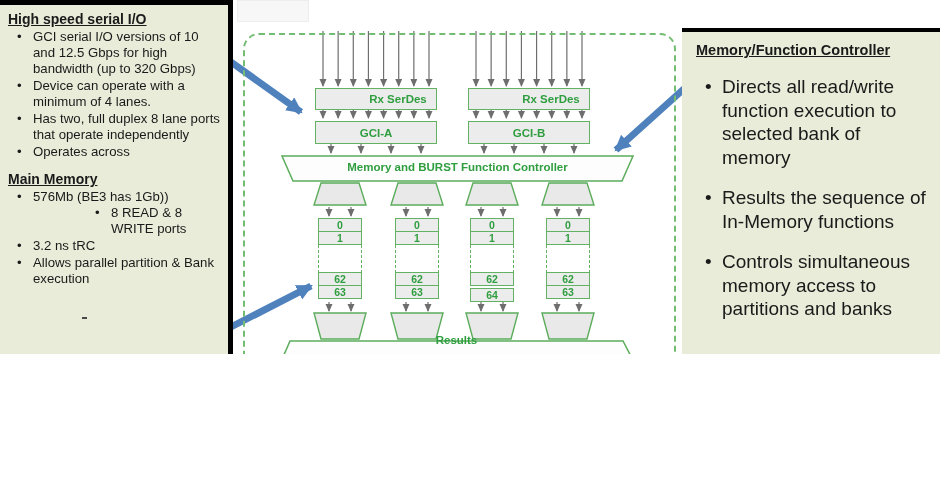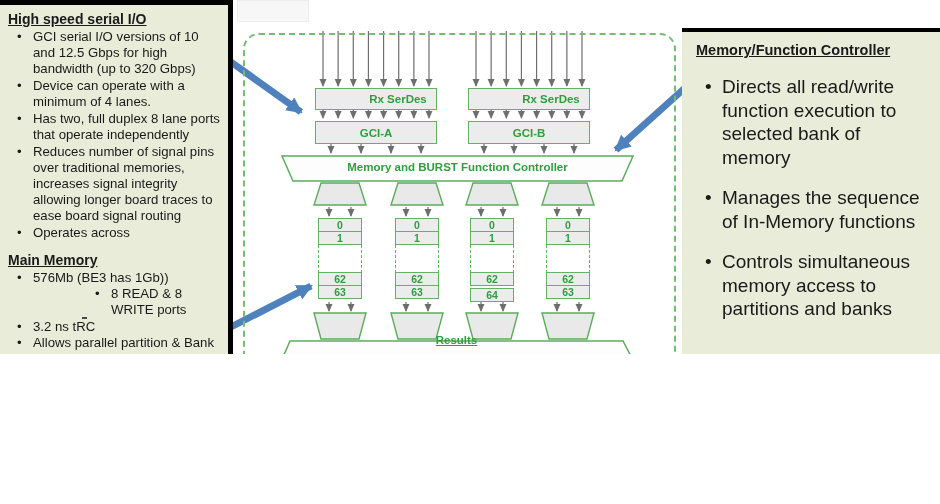--- a/index.html
+++ b/index.html
@@ -186,41 +186,40 @@
       <line x1="579" y1="207" x2="579" y2="216" stroke="#6e6e6e" stroke-width="1.2" marker-end="url(#gh)"></line>
       <line x1="579" y1="302" x2="579" y2="311" stroke="#6e6e6e" stroke-width="1.2" marker-end="url(#gh)"></line>
     </svg>
 
   <div id="left-panel" class="panel">
     <div class="panel-title">High speed serial I/O</div>
     <ul class="bullets">
       <li><span>GCI serial I/O versions of 10 and 12.5 Gbps for high bandwidth (up to 320 Gbps)</span></li>
       <li><span>Device can operate with a minimum of 4 lanes.</span></li>
       <li><span>Has two, full duplex 8 lane ports that operate independently</span></li>
-      <li><span>Reduces number of signal pins over traditional memories, increases signal integrity allowing longer board traces to ease board signal routing</span></li>
       <li><span>Operates across</span></li>
     </ul>
     <div class="panel-title section-title2">Main Memory</div>
     <ul class="bullets">
       <li><span>576Mb (BE3 has 1Gb))</span>
         <ul class="sub-bullets">
           <li><span>8 READ &amp;  8 WRITE ports</span></li>
         </ul>
       </li>
       <li><span>3.2 ns tRC</span></li>
       <li><span>Allows parallel partition &amp; Bank execution</span></li>
     </ul>
   </div>
   <div id="cut-text-artifact"></div>
 
   <div id="right-panel" class="panel">
     <div class="panel-title">Memory/Function Controller</div>
     <ul class="bullets">
       <li><span>Directs all read/write function execution to selected bank of memory</span></li>
-      <li><span>Manages the sequence of In-Memory functions</span></li>
+      <li><span>Results the sequence of In-Memory functions</span></li>
     </ul>
     <ul class="bullets">
       <li><span>Controls simultaneous memory access to partitions and banks</span></li>
     </ul>
   </div>
 
   <div id="top-white-box"></div>
   <div id="right-black-block"></div>
   <div id="bottom-bar"></div>
 
@@ -233,21 +232,21 @@
       <span>Rx SerDes</span>
     </div>
   <div class="gbox gci" style="left:315px; top:121px;">
       <span>GCI-A</span>
     </div>
   <div class="gbox gci" style="left:468px; top:121px;">
       <span>GCI-B</span>
     </div>
 
   <div class="shape-label" style="left:282px; top:161px; width:351px;">Memory and BURST Function Controller</div>
-  <div class="shape-label" style="left:290px; top:334px; width:333px;text-decoration:underline;">Results</div>
+  <div class="shape-label" style="left:290px; top:334px; width:333px;">Results</div>
 
   <div>
     <div class="bank" style="left:318px; top:218px;">0</div>
     <div class="bank" style="left:318px; top:231px;">1</div>
     <div class="bank-gap" style="left:318px; top:244.5px;"></div>
     <div class="bank" style="left:318px; top:272px;">62</div>
     <div class="bank" style="left:318px; top:285px;">63</div>
   </div>
   <div>
     <div class="bank" style="left:395px; top:218px;">0</div>

